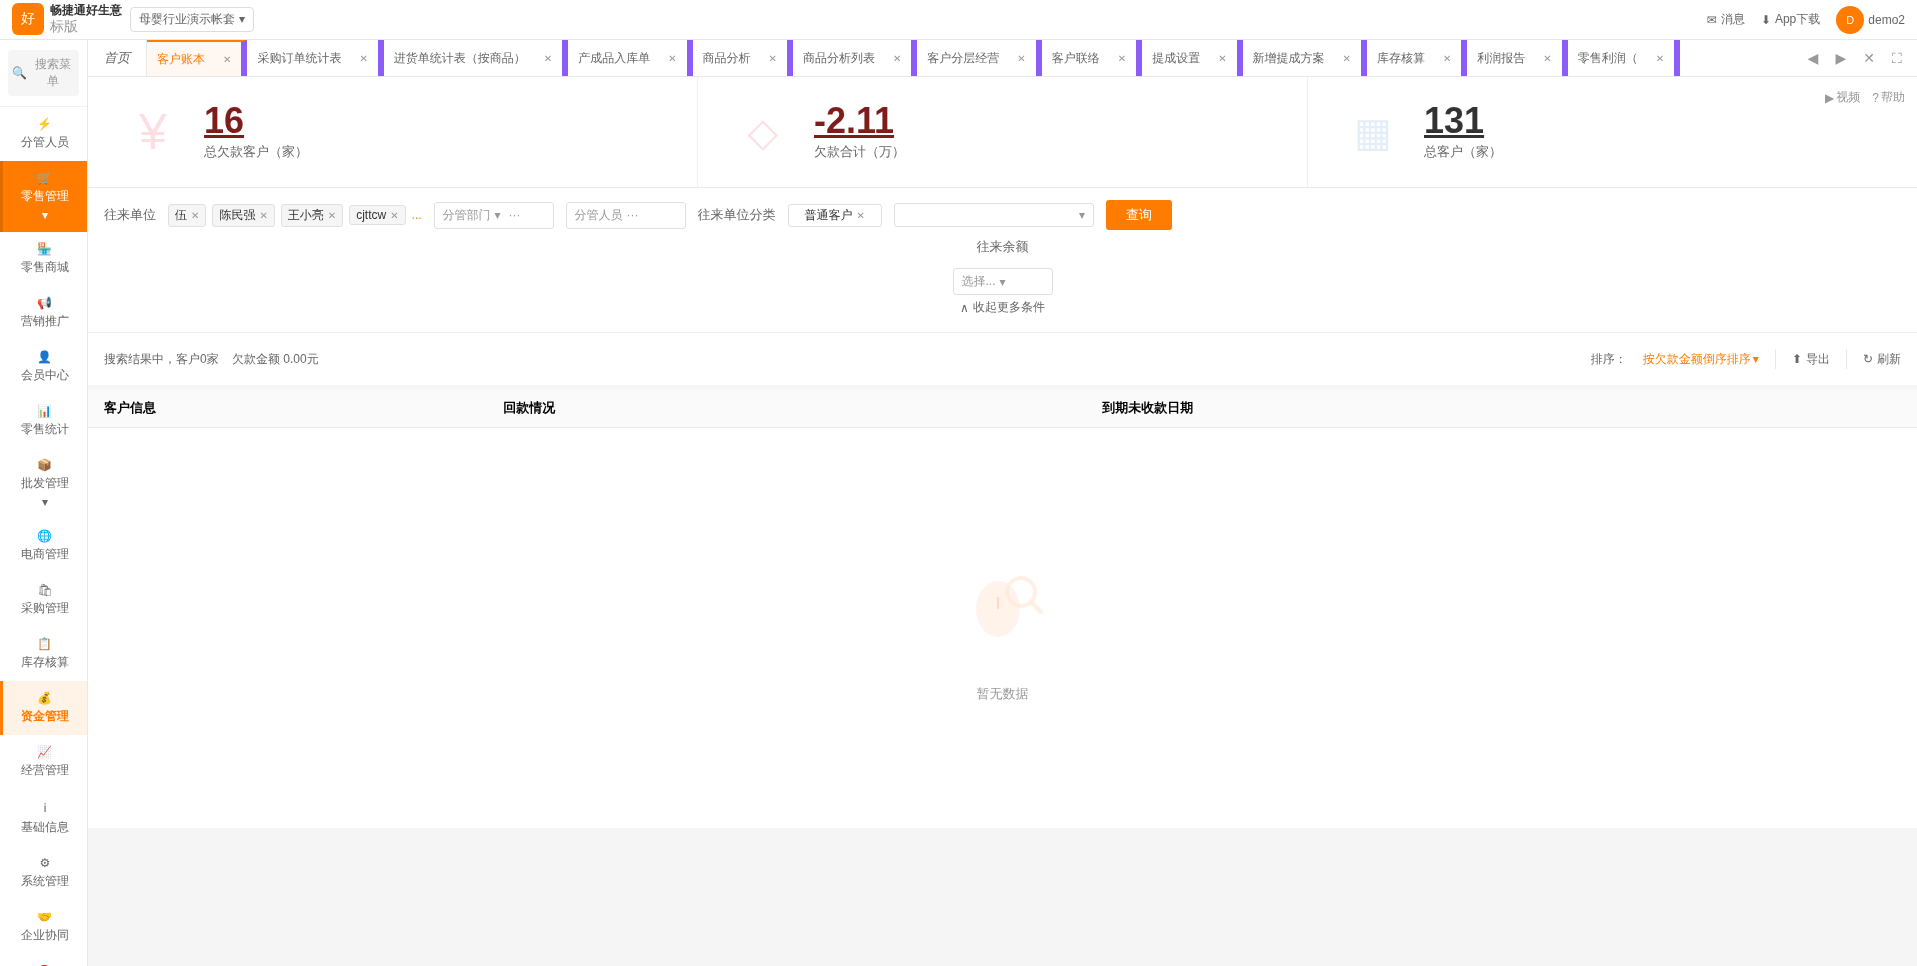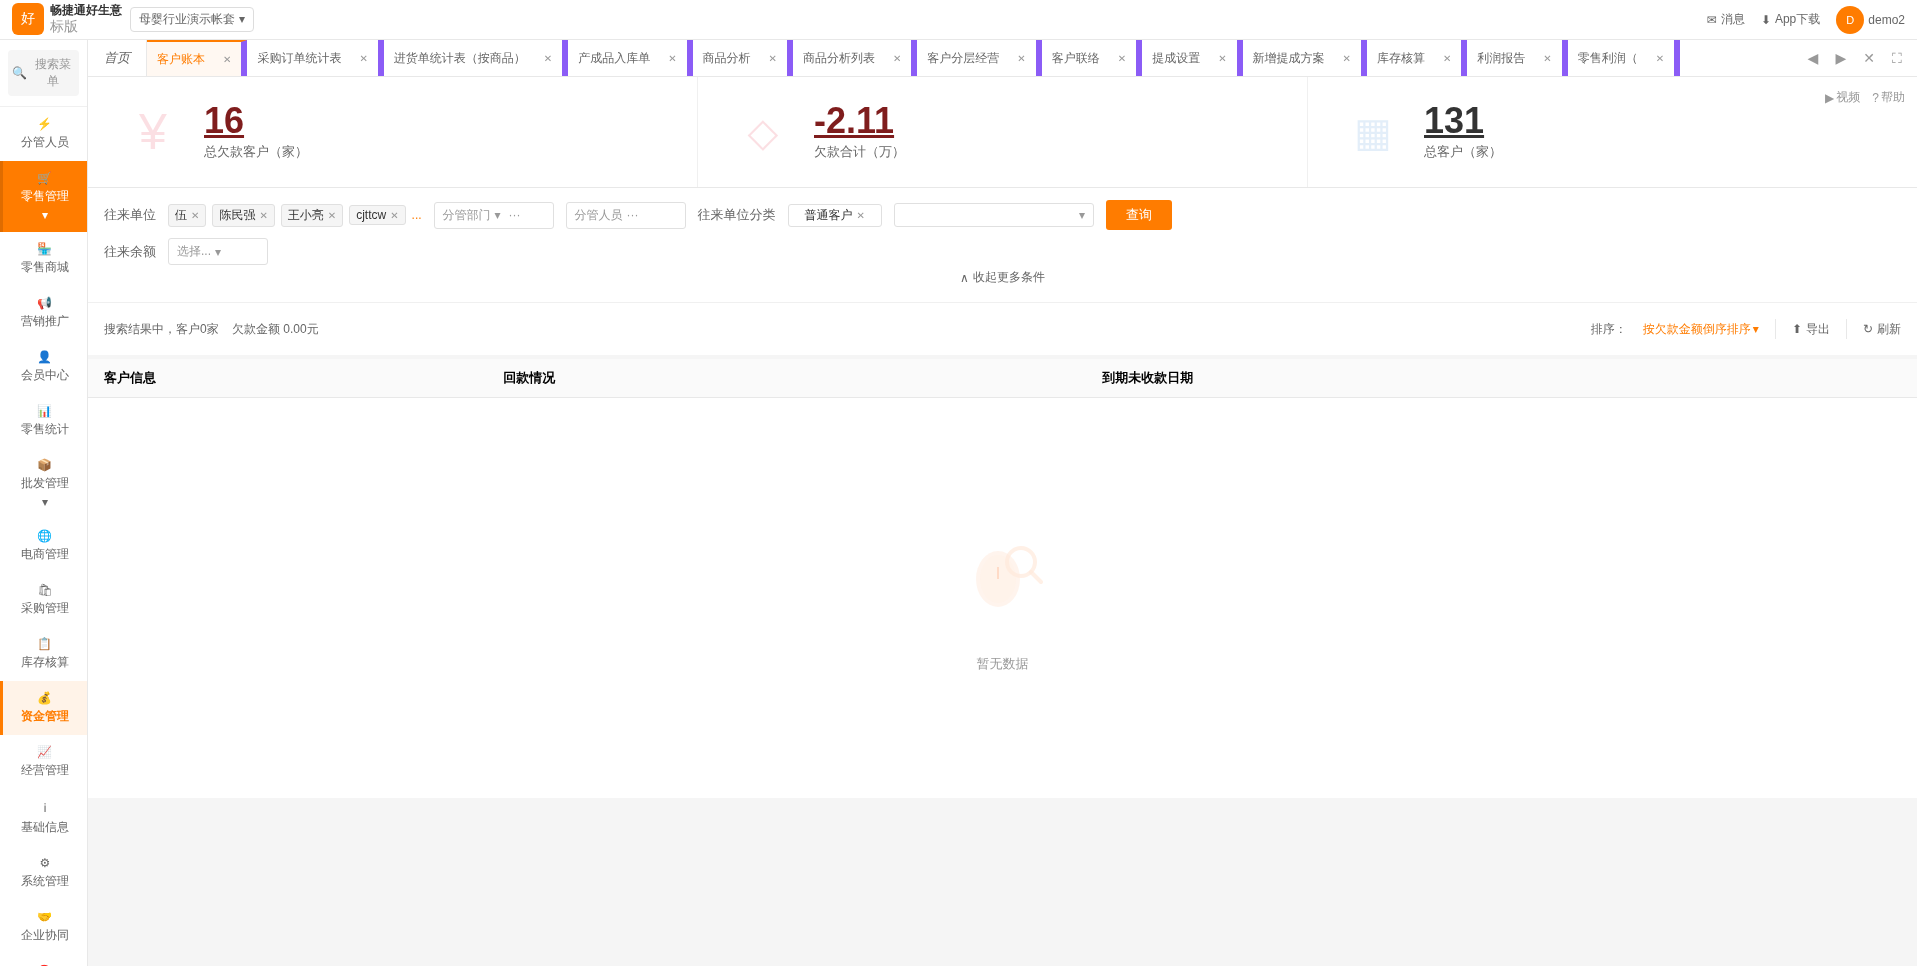--- a/index.html
+++ b/index.html
@@ -84,21 +84,21 @@
     .table-header { display: grid; grid-template-columns: 2fr 3fr 2fr 2fr; padding: 10px 16px; border-bottom: 1px solid #e8e8e8; font-size: 13px; font-weight: bold; color: #000000; background: #fafafa; }
     .table-body { min-height: 400px; display: flex; align-items: center; justify-content: center; flex-direction: column; padding: 60px 0; }
     .empty-icon { font-size: 80px; opacity: 0.3; color: #ff9a6c; margin-bottom: 12px; }
     .empty-text { font-size: 13px; color: #999; }
 
     
     .query-btn { background: #ff7c00; color: white; border: none; border-radius: 3px; padding: 6px 20px; font-size: 13px; cursor: pointer; white-space: nowrap; }
 
     .divider-v { width: 1px; height: 20px; background: #e8e8e8; }
     
-    .filter-row-2 { display: flex; align-items: center; gap: 12px; }
+    .filter-row-2 { display: flex; align-items: center; gap: 12px; flex-direction: column; }
     
     .sort-label { font-size: 12px; color: #666; }
     .sort-select { display: flex; align-items: center; gap: 2px; font-size: 12px; color: #ff7c00; cursor: pointer; }
   </style>
 </head>
 <body>
 
 <div class="top-header">
   <div class="top-header-left">
     <div class="logo-area">

